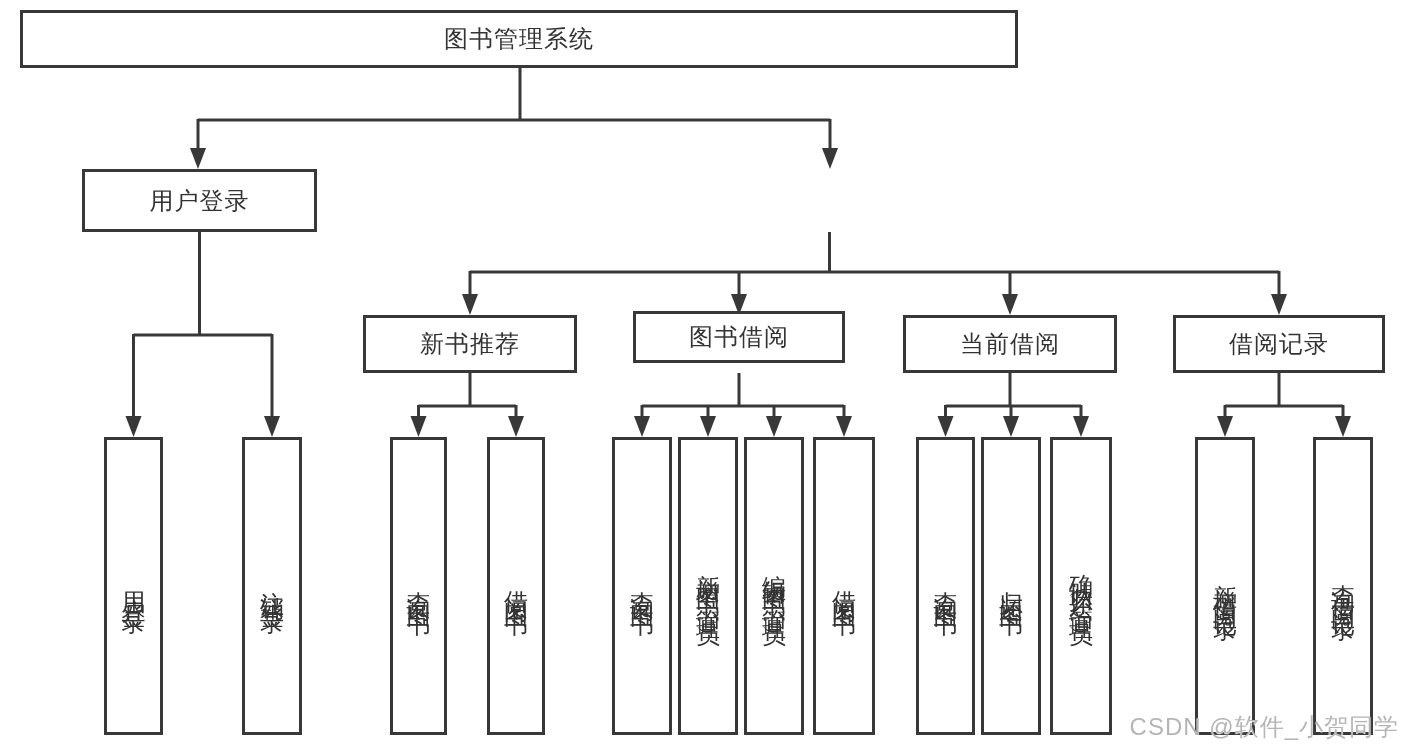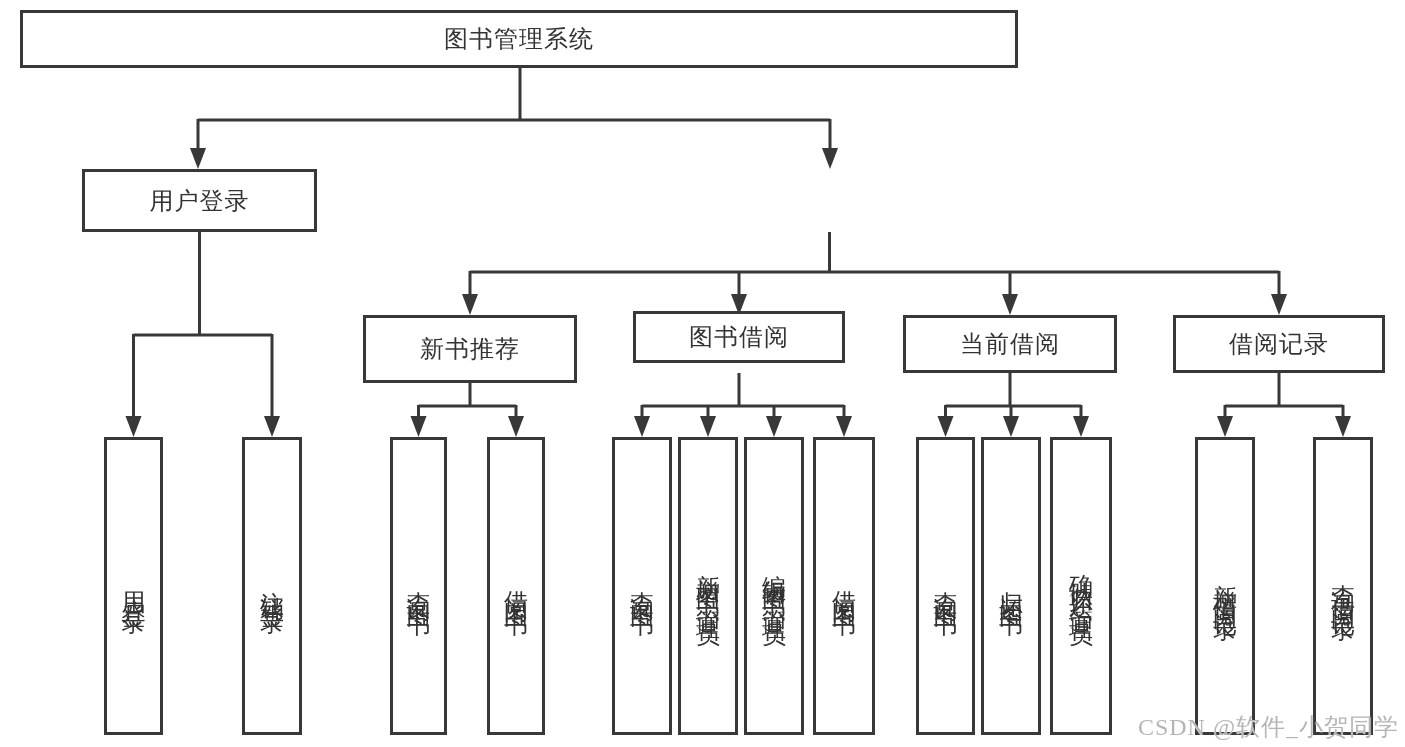--- a/index.html
+++ b/index.html
@@ -1,19 +1,19 @@
 <!DOCTYPE html>
 <html style="--line: #383838; --box-border: #383838; --text: #333333; --background: #ffffff; --watermark: #b5b5b5;"><head>
 <meta charset="utf-8">
 <style>
   html,body{margin:0;padding:0;background:#fff;}
   .stage{
     position:relative;width:1405px;height:747px;
     background:var(--background,#ffffff);
-    font-family:Liberation Serif, serif;
+    font-family:Liberation Sans, sans-serif;
     overflow:hidden;
   }
   .connectors{position:absolute;left:0;top:0;}
   .lines{stroke:var(--line,#383838);stroke-width:3;fill:none;}
   .arrows{fill:var(--line,#383838);stroke:none;}
   .node{
     position:absolute;box-sizing:border-box;
     border:3px solid var(--box-border,#383838);
     background:#ffffff;
     display:flex;align-items:center;justify-content:center;
@@ -65,21 +65,21 @@
       <polygon points="1073,416 1089,416 1081,437"></polygon>
       <polygon points="1217,416 1233,416 1225,437"></polygon>
       <polygon points="1335,416 1351,416 1343,437"></polygon>
     </g>
   </svg>
 
   <div class="node h" style="left:20px;top:10px;width:998px;height:58px">图书管理系统</div>
 
   <div class="node h" style="left:82px;top:169px;width:235px;height:63px">用户登录</div>
 
-  <div class="node h" style="left:363px;top:315px;width:214px;height:68px">新书推荐</div>
+  <div class="node h" style="left:363px;top:315px;width:214px;height:58px">新书推荐</div>
   <div class="node h" style="left:633px;top:311px;width:212px;height:52px">图书借阅</div>
   <div class="node h" style="left:1173px;top:315px;width:212px;height:58px">借阅记录</div>
   <div class="node h" style="left:903px;top:315px;width:214px;height:58px">当前借阅</div>
 
   <div class="node v" style="left:104px;top:437px;width:59px;height:298px">用户登录</div>
   <div class="node v" style="left:242px;top:437px;width:60px;height:298px">注销登录</div>
 
   <div class="node v" style="left:390px;top:437px;width:57px;height:298px">查询图书</div>
   <div class="node v" style="left:487px;top:437px;width:58px;height:298px">借阅图书</div>
 

